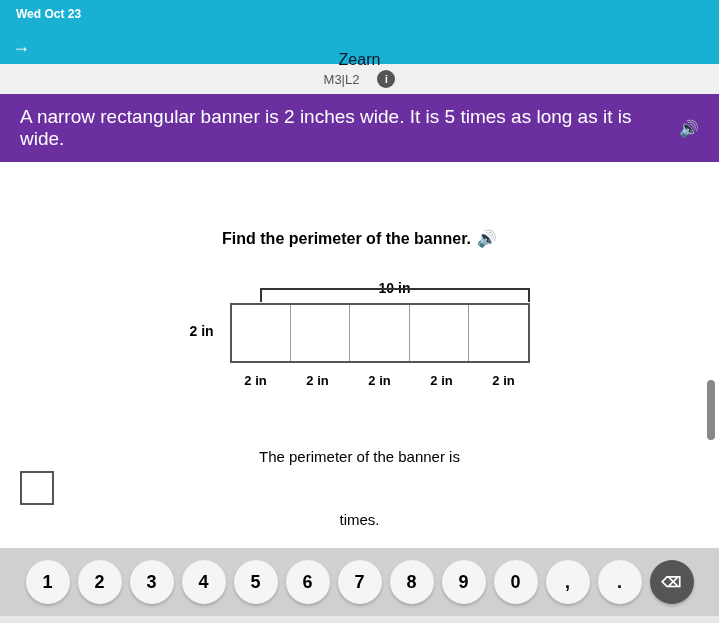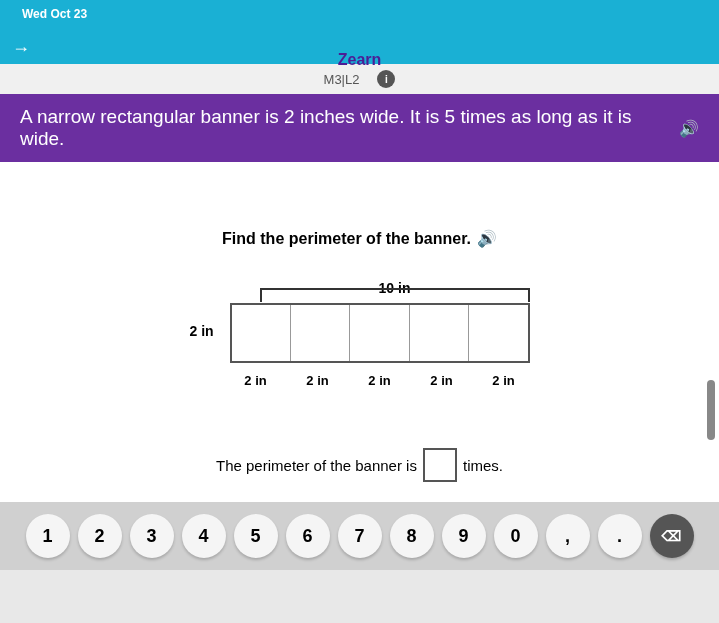--- a/index.html
+++ b/index.html
@@ -11,21 +11,21 @@
       overflow: hidden;
       position: relative;
     }
 
     
     #status-bar {
       background: #1ab0d4;
       height: 28px;
       display: flex;
       align-items: center;
-      padding: 0 22px;
+      padding: 0 16px;
     }
     #status-bar span {
       color: white;
       font-size: 12px;
       font-weight: bold;
     }
 
     
     #top-nav {
       background: #1ab0d4;
@@ -36,23 +36,23 @@
       position: relative;
     }
     #top-nav .back-btn {
       position: absolute;
       left: 12px;
       color: white;
       font-size: 18px;
       cursor: pointer;
     }
     #top-nav .title {
-      color: #4c1d95;
+      color: #0f172a;
       font-size: 16px;
-      font-weight: bold;
+      font-weight: normal;
       margin-top: 28px;
     }
 
     
     #breadcrumb-bar {
       background: #f0f0f0;
       height: 30px;
       display: flex;
       align-items: center;
       justify-content: center;
@@ -189,23 +189,23 @@
       font-weight: bold;
       text-align: center;
     }
 
     
     .answer-row {
       text-align: center;
       margin-top: 20px;
       font-size: 15px;
       display: flex;
-      align-items: center;
       justify-content: center;
       gap: 6px;
+      flex-direction: column;
     }
     .answer-box {
       width: 34px;
       height: 34px;
       border: 2px solid #555;
       display: inline-block;
       background: white;
     }
 
     

